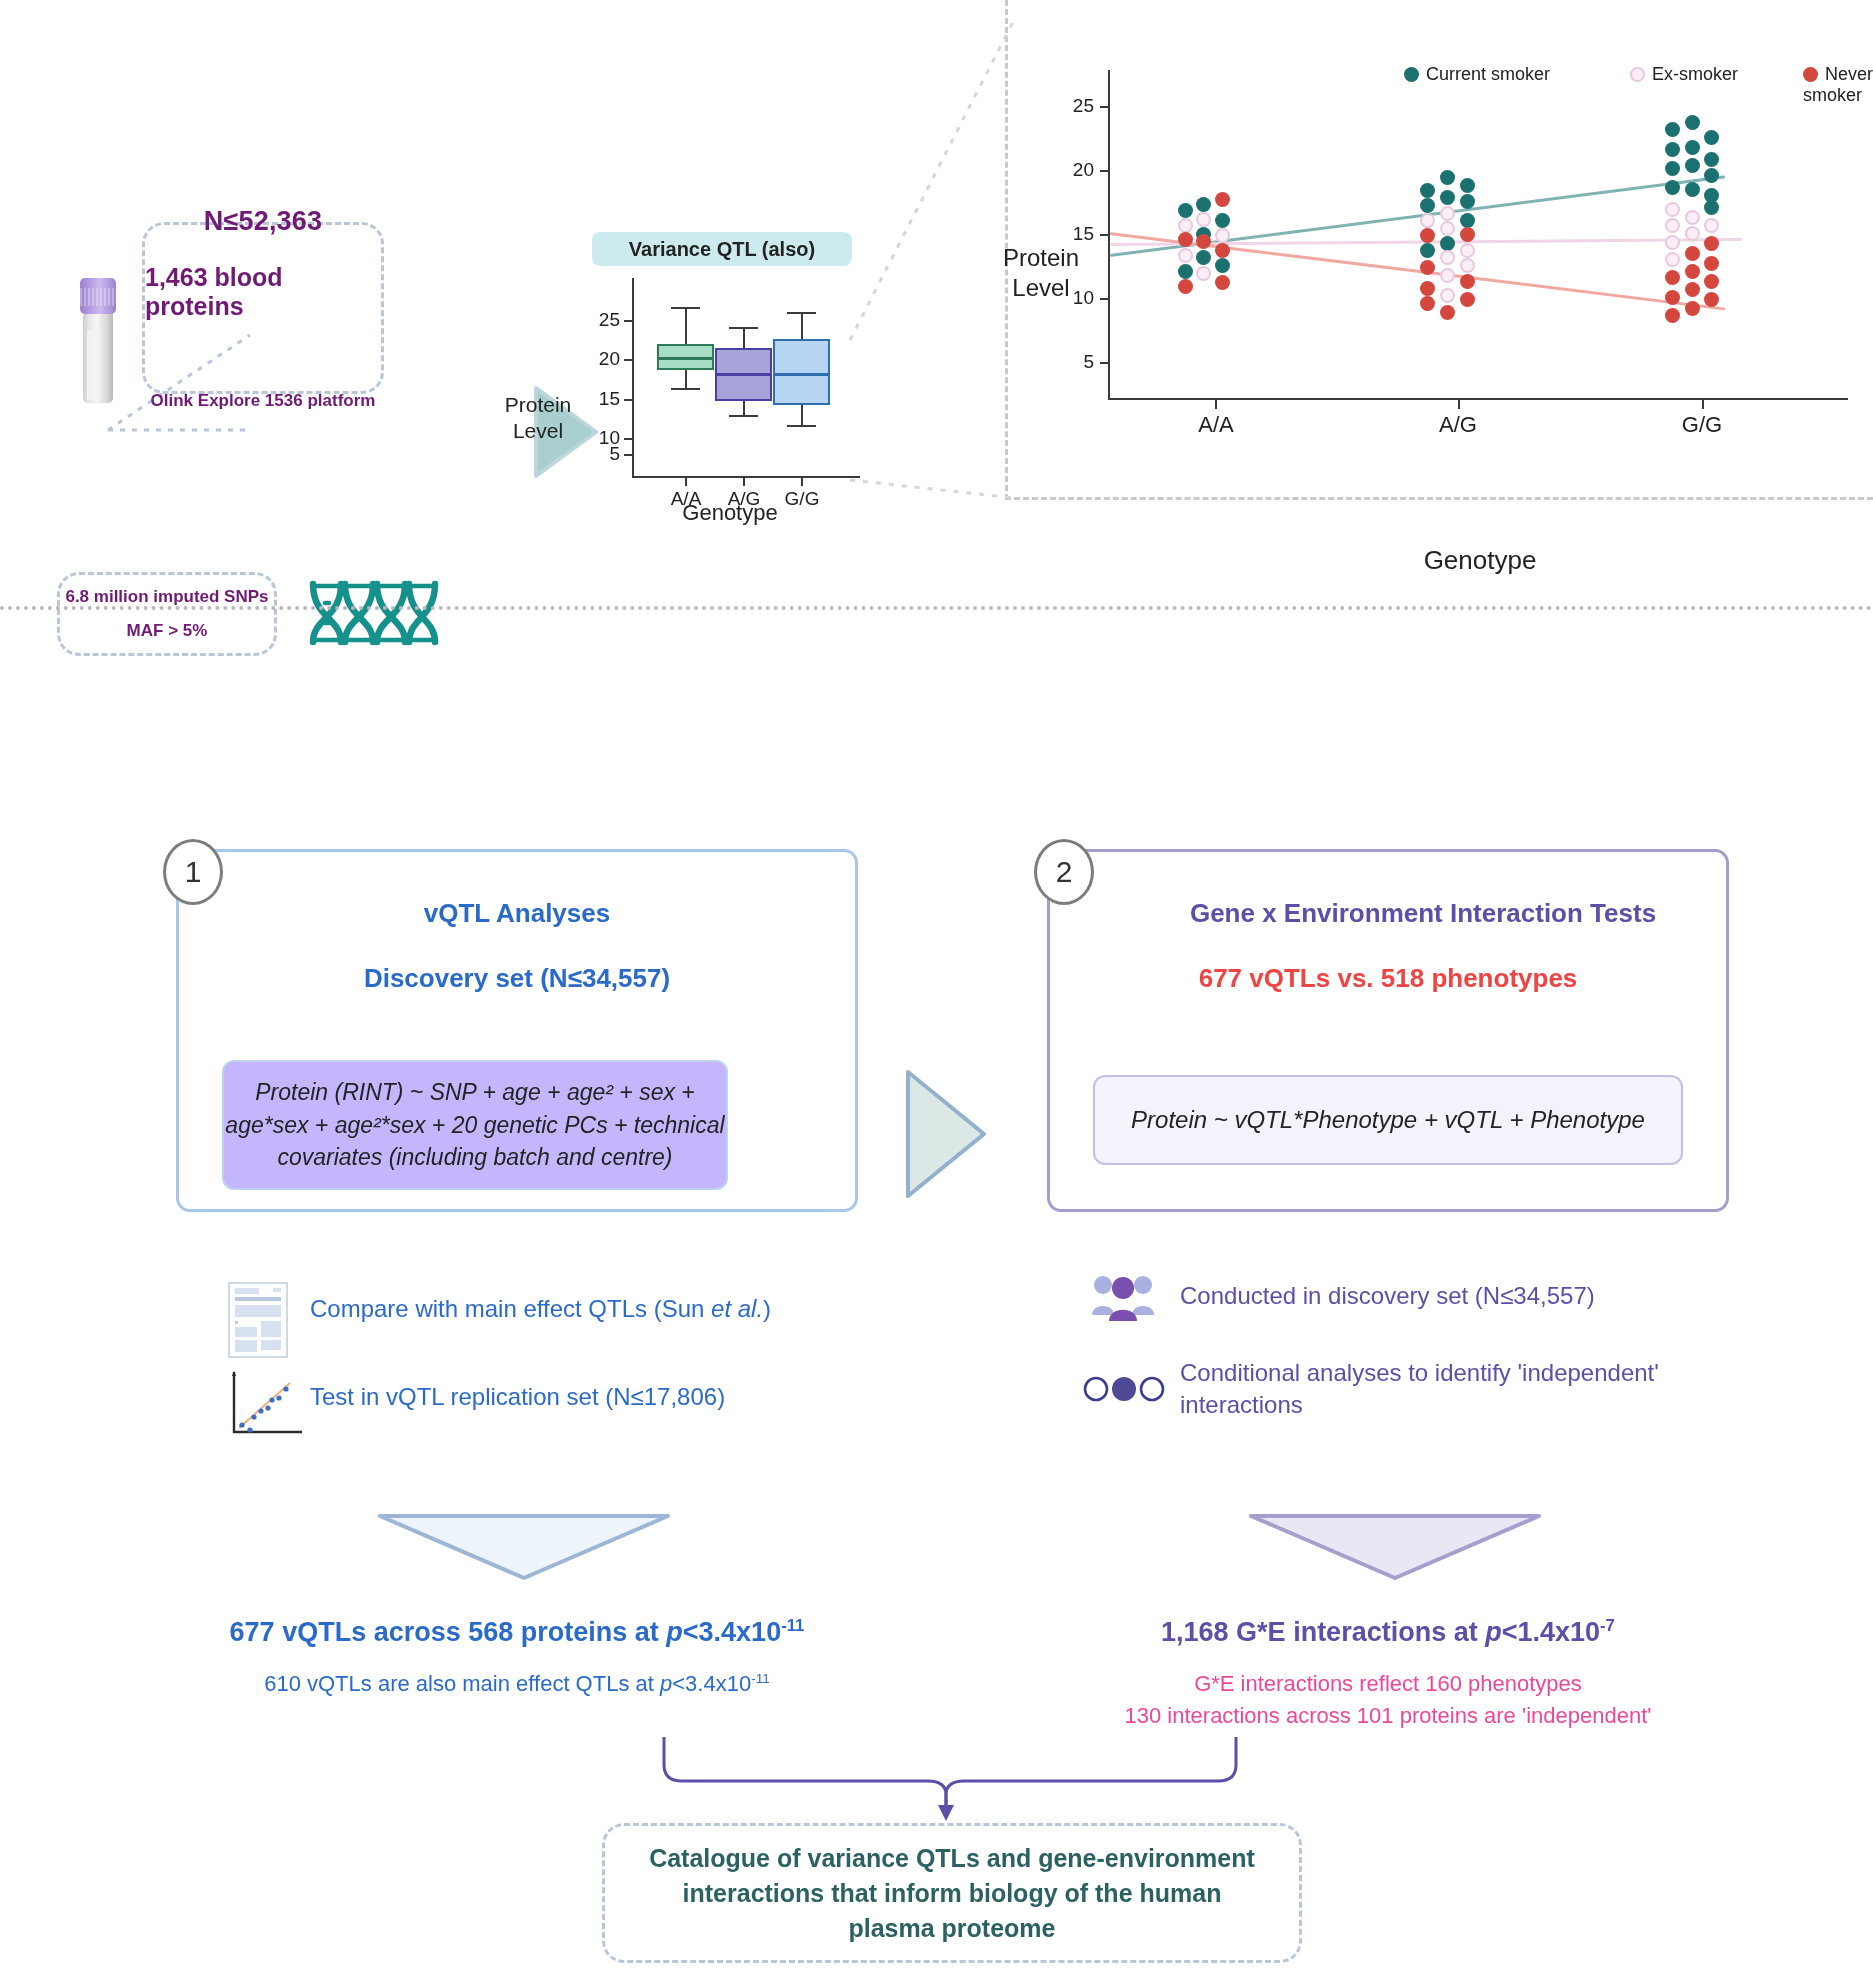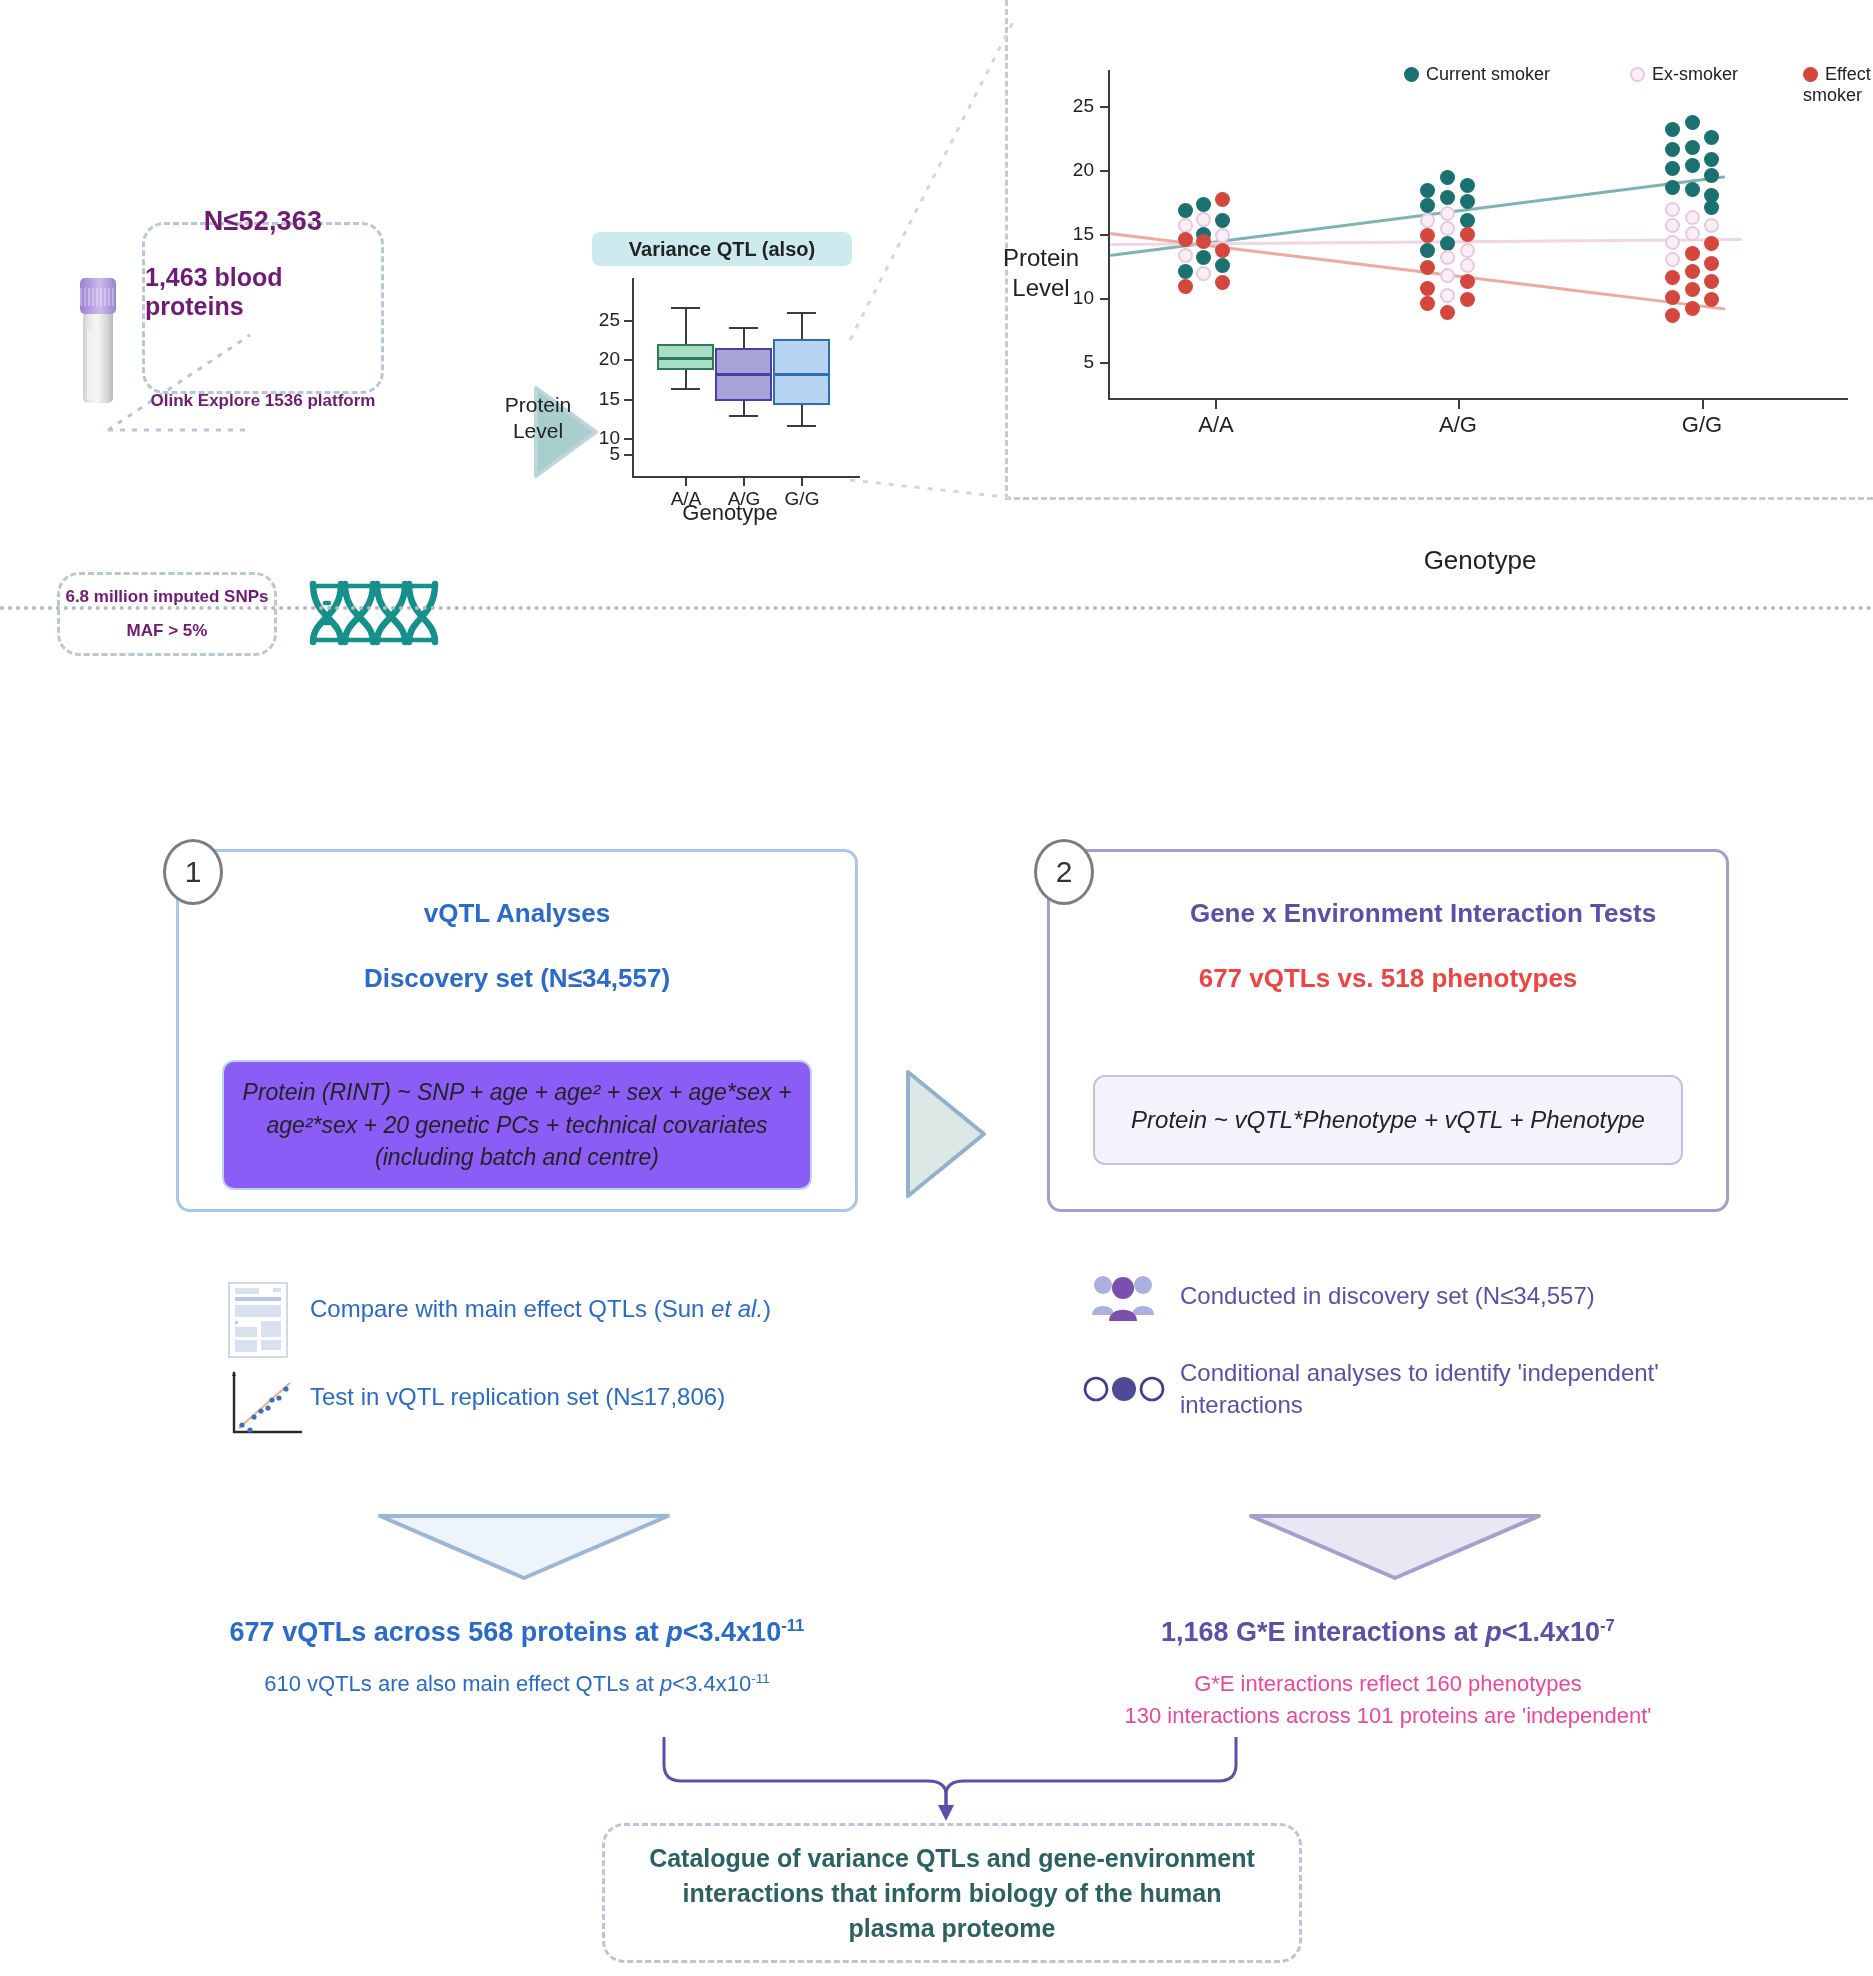--- a/index.html
+++ b/index.html
@@ -199,21 +199,21 @@
   <path d="M5,470 L170,488" stroke="#d6d6d6" stroke-width="3" stroke-dasharray="5 8" fill="none"></path>
 </svg>
 
 <div class="abs lgd" style="left:1404px;top:64px;">
   <span class="dot" style="background:#1b7070;"></span><span>Current smoker</span>
 </div>
 <div class="abs lgd" style="left:1630px;top:64px;">
   <span class="dot" style="background:#fbeef6;border:2px solid #e6c9de;box-sizing:border-box;"></span><span>Ex-smoker</span>
 </div>
 <div class="abs lgd" style="left:1803px;top:64px;">
-  <span class="dot" style="background:#d4473f;"></span><span>Effect smoker</span>
+  <span class="dot" style="background:#d4473f;"></span><span>Never smoker</span>
 </div>
 
 <div class="abs" id="sc-plot" style="left:1100px;top:70px;width:360px;height:340px;">
   <div class="axis-line" style="left:8px;top:0px;width:2px;height:330px;"></div>
   <div class="axis-line" style="left:8px;top:328px;width:740px;height:2px;"></div>
 
   <div class="tick" style="left:0px;top:36px;width:9px;height:2px;"></div>
   <div class="ticklab" style="left:-42px;top:25px;width:36px;">25</div>
   <div class="tick" style="left:0px;top:100px;width:9px;height:2px;"></div>
   <div class="ticklab" style="left:-42px;top:89px;width:36px;">20</div>
@@ -316,22 +316,22 @@
 <div class="abs" style="left:986px;top:243px;width:110px;text-align:center;font-size:24px;color:#222;line-height:1.25;">Protein<br>Level</div>
 
 <div class="abs" id="divider"></div>
 
 <div class="panel" id="panel1"></div>
 <div class="badge" style="left:163px;top:839px;">1</div>
 
 <div class="p-h1" style="left:176px;top:898px;width:682px;color:#2a6ac8;">vQTL Analyses</div>
 <div class="p-h2" style="left:176px;top:963px;width:682px;color:#2a6ac8;">Discovery set (N≤34,557)</div>
 
-<div class="formula" style="left:222px;top:1060px;width:590px;height:130px;
-     border:2px solid #bcd3ef;background:#8b5cf6;font-size:23px;">
+<div class="formula" style="left:222px;top:1060px;width:506px;height:130px;
+     border:2px solid #bcd3ef;background:#c4b5fd;font-size:23px;">
   <span>Protein (RINT) ~ SNP + age + age² + sex + age*sex + age²*sex + 20 genetic PCs + technical covariates (including batch and centre)</span>
 </div>
 
 <svg class="abs" style="left:228px;top:1282px;width:60px;height:76px;" viewBox="0 0 60 76">
   <rect x="1" y="1" width="58" height="74" fill="#ffffff" stroke="#c2cfe2" stroke-width="1.6"></rect>
   <rect x="7" y="6" width="24" height="6" fill="#d7e1f0"></rect>
   <rect x="45" y="6" width="8" height="4" fill="#d7e1f0"></rect>
   <rect x="7" y="15" width="46" height="4" fill="#b9c9e0"></rect>
   <rect x="7" y="23" width="46" height="12" fill="#d7e1f0"></rect>
   <rect x="7" y="39" width="3" height="3" fill="#b9c9e0"></rect>

